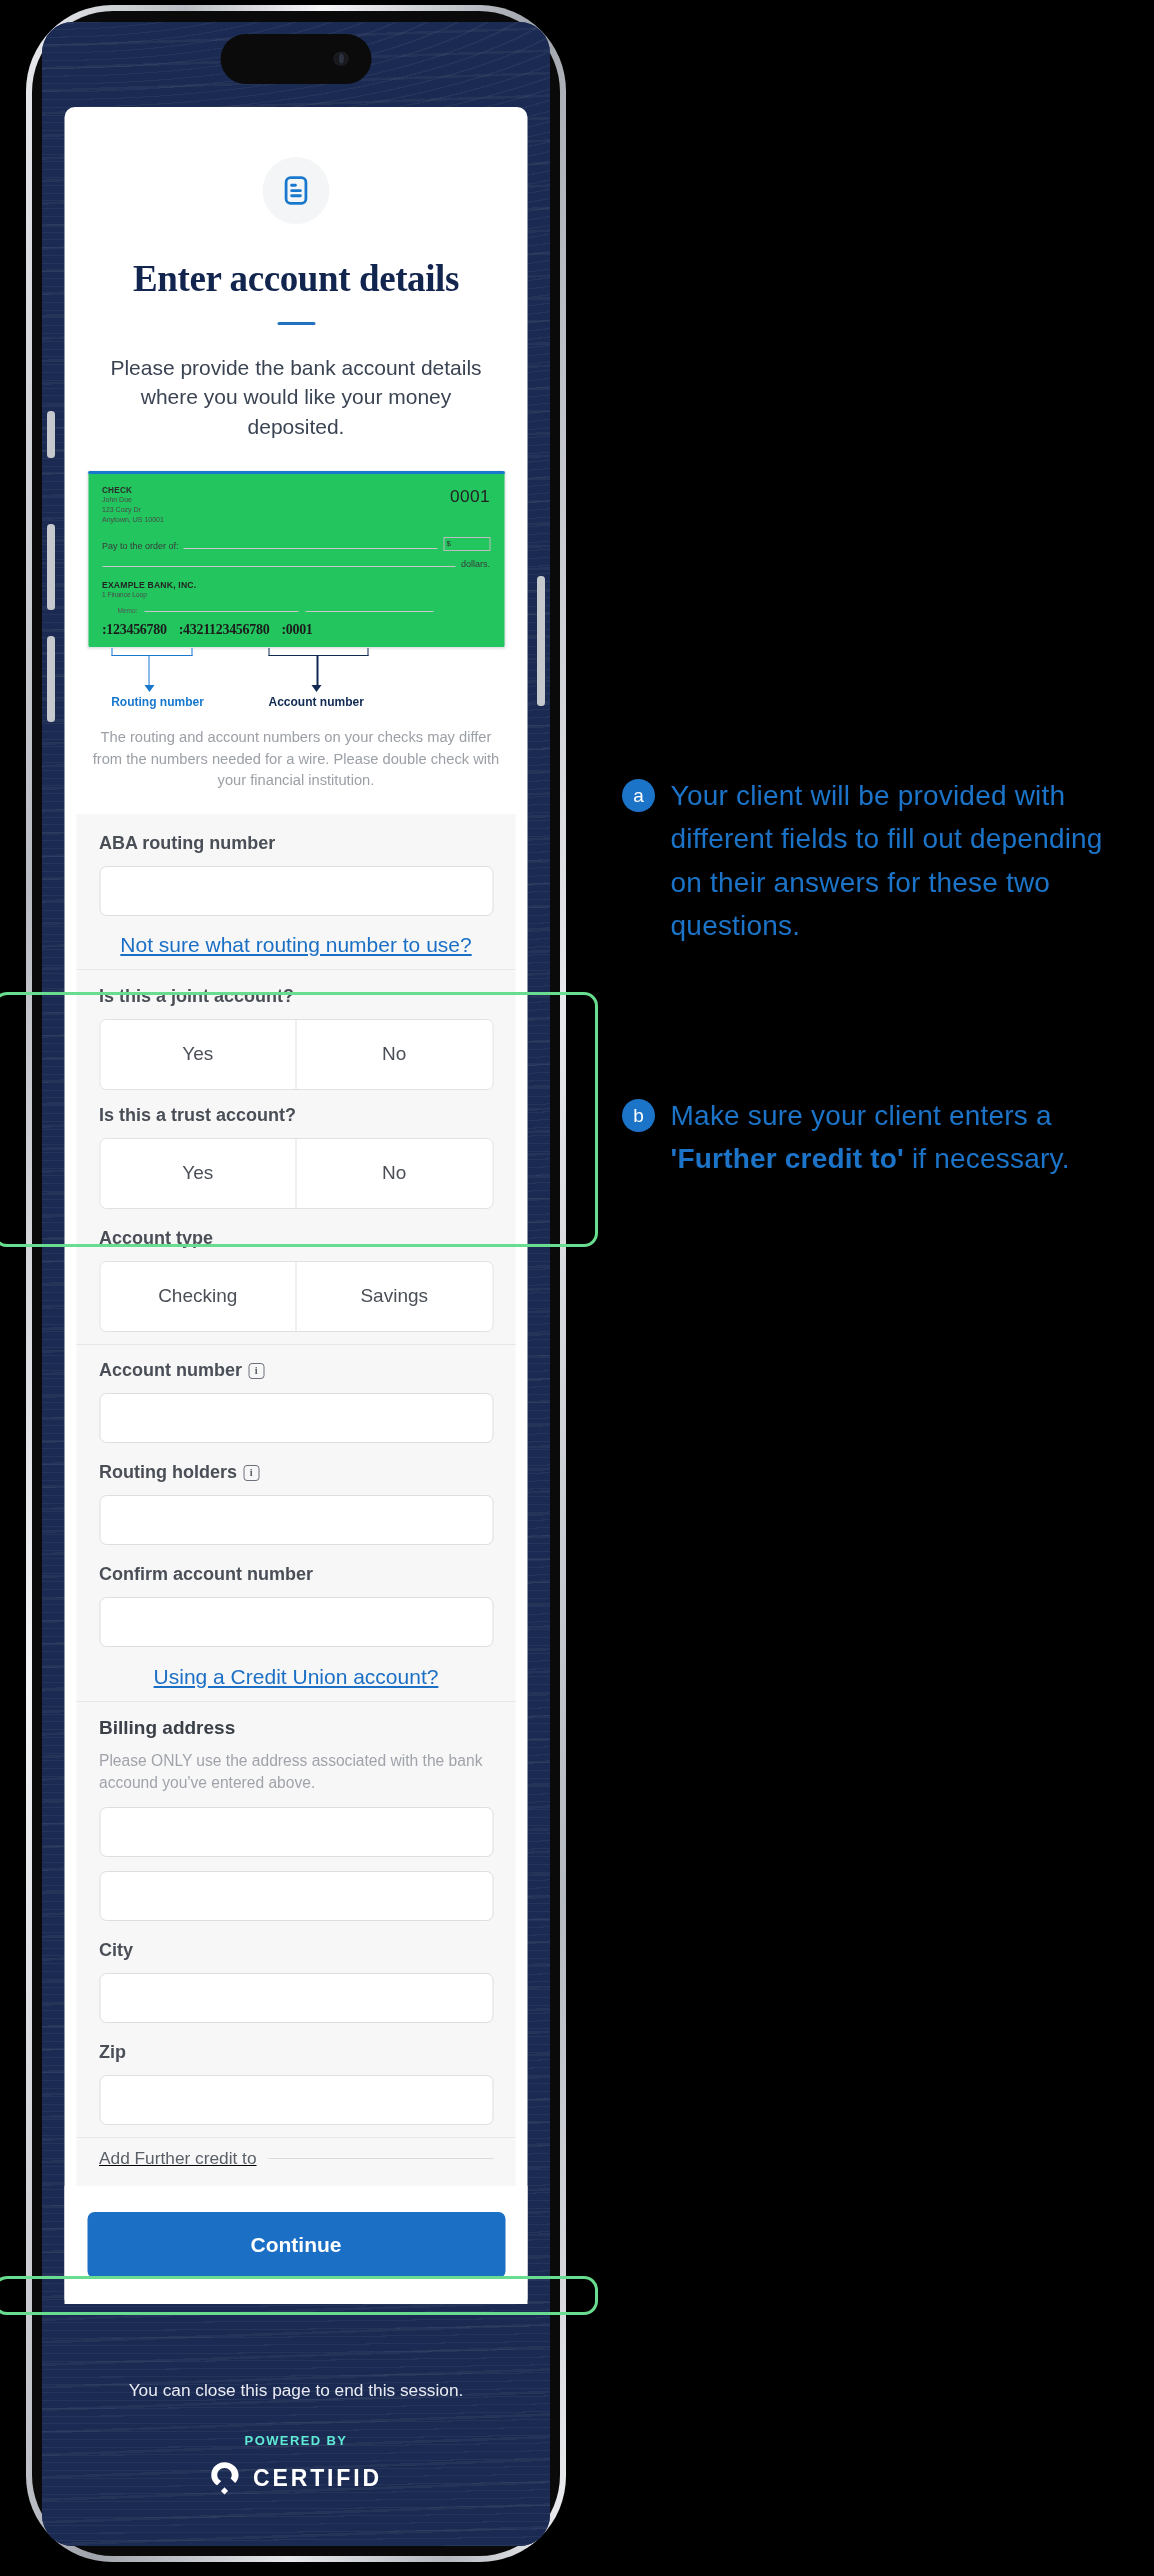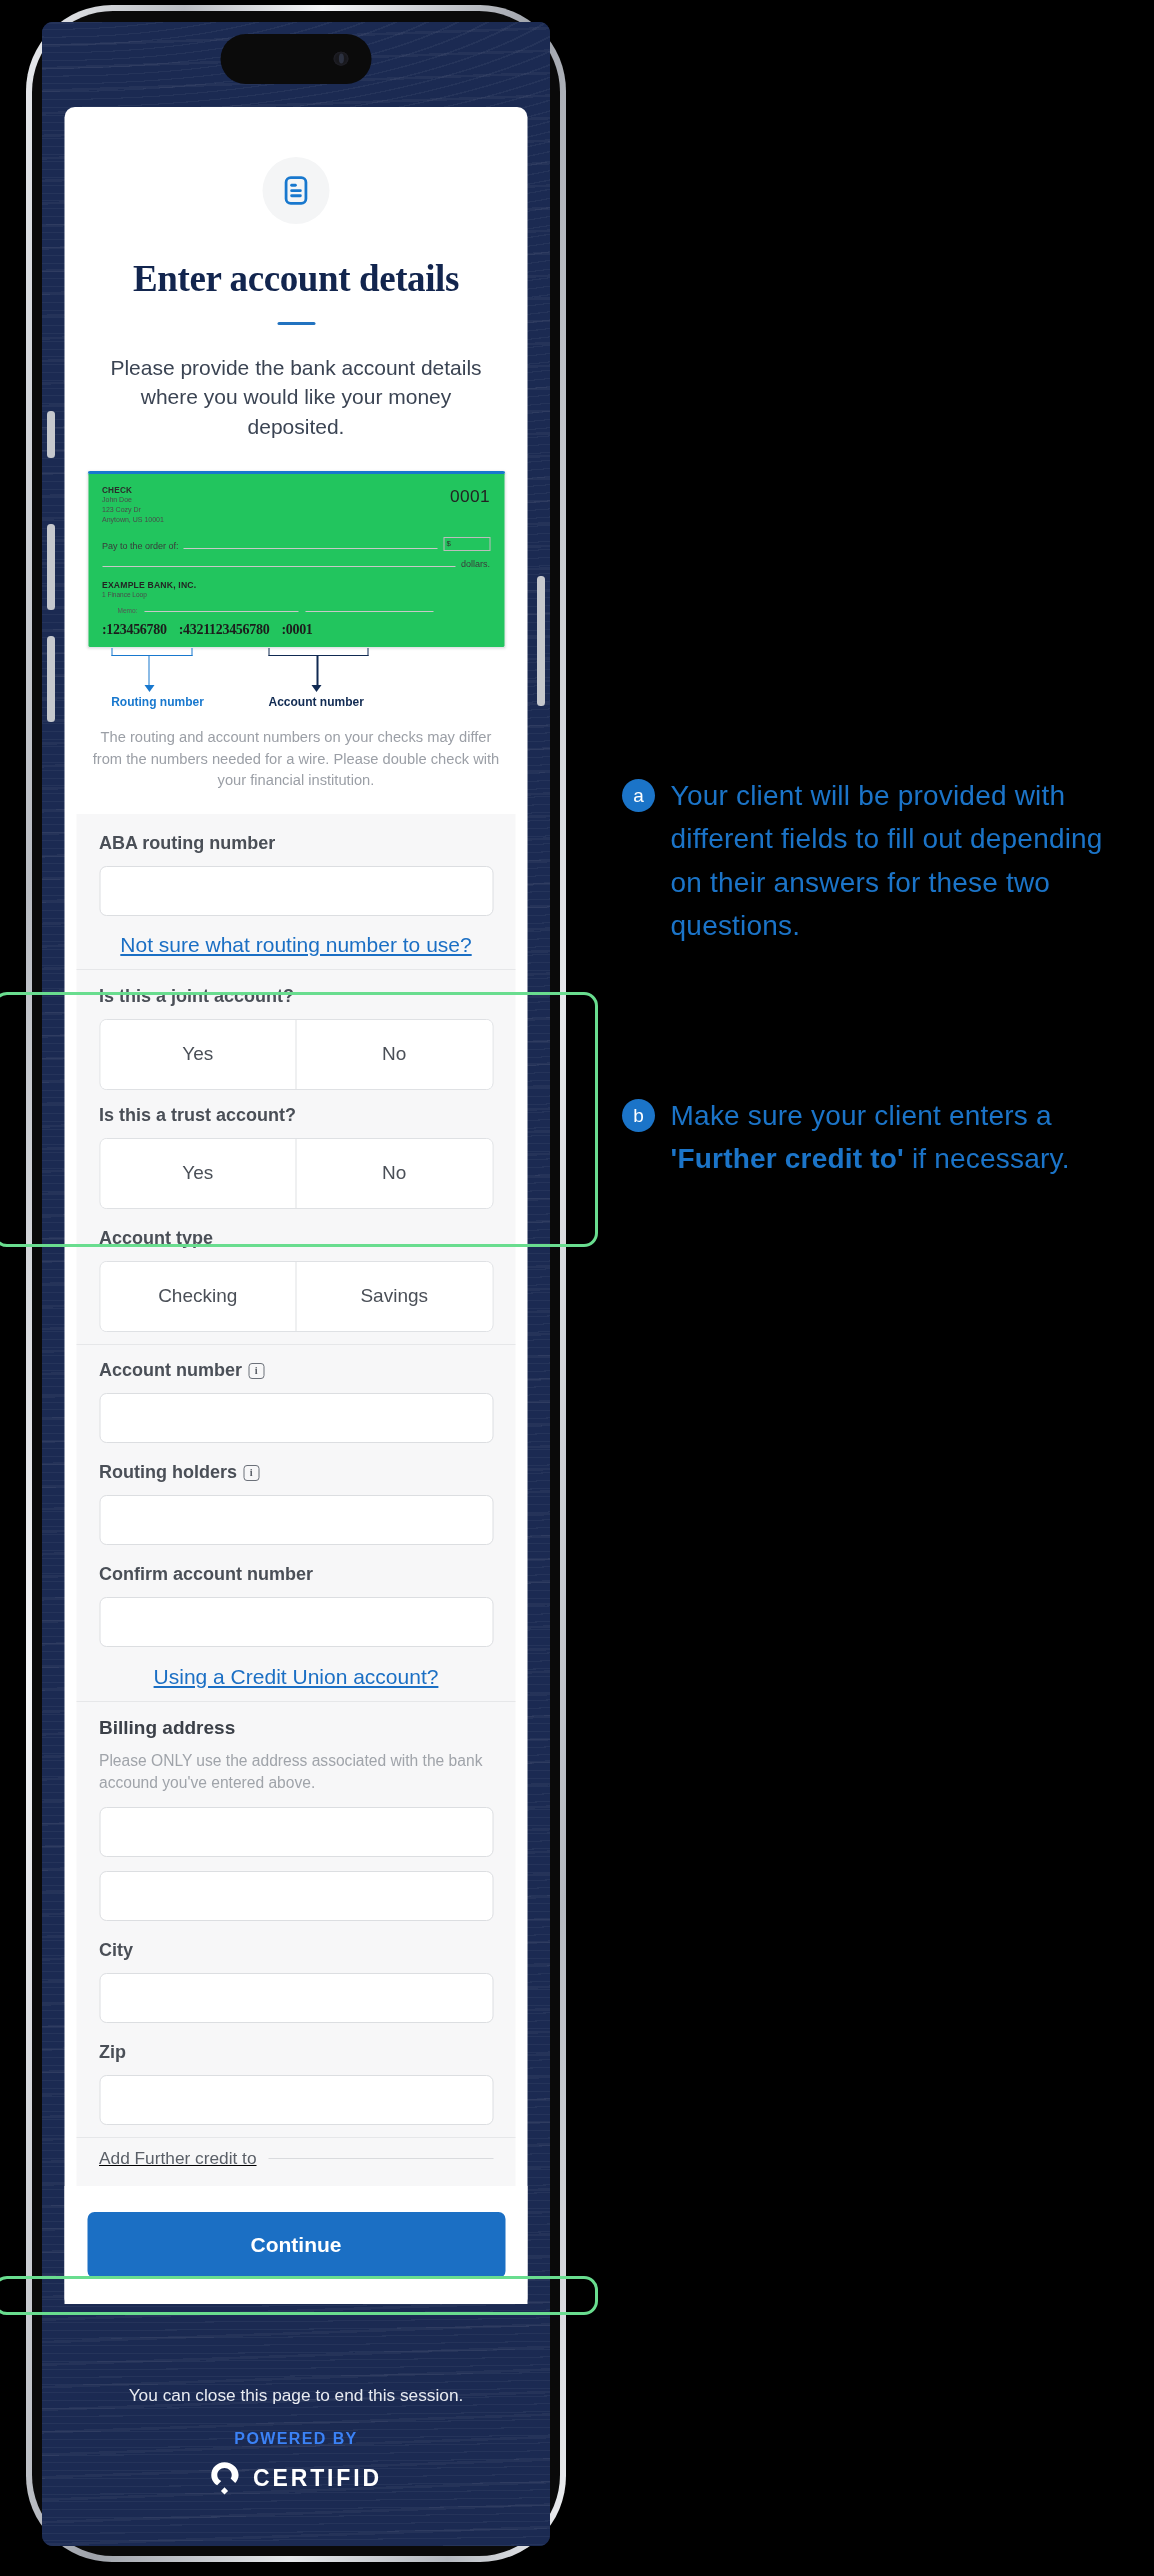--- a/index.html
+++ b/index.html
@@ -23,21 +23,21 @@
   .phone-inner {
     position: relative;
     width: 100%; height: 100%;
     border-radius: 81px;
     background: #0a0a0a;
     padding: 10.4px;
   }
   .phone-screen {
     position: relative;
     width: 100%; height: 100%;
-    border-radius: 11px;
+    border-radius: 31px;
     overflow: hidden;
     background: #1b2a52;
   }
   
   .wave-bg {
     position: absolute; inset: 0;
     background-color: #1b2a52;
     background-image:
       repeating-linear-gradient(178deg, rgba(255,255,255,0.045) 0px, rgba(255,255,255,0.045) 2.6px, rgba(255,255,255,0) 2.6px, rgba(255,255,255,0) 22.5px);
   }
@@ -241,21 +241,21 @@
     border-radius:7px;
     display:flex;align-items:center;justify-content:center;
     font-size:21px; font-weight:bold;
   }
 
   .screen-footer {
     position:absolute; left:0; right:0; bottom:48px;
     text-align:center; z-index:25;
   }
   .footer-note { font-size:17.3px; color:#e8ebf1; }
-  .powered-by { margin-top:24px; font-size:16px; font-weight:bold; letter-spacing:1.4px; color:#3b82f6;}
+  .powered-by { margin-top:32px; font-size:13px; font-weight:bold; letter-spacing:1.4px; color:#5eead4;}
   .brand-row { margin-top:12px; display:flex; align-items:center; justify-content:center; gap:14px;}
   .brand-name { font-size:23px; font-weight:bold; letter-spacing:2.9px; color:#ffffff;}
 
   
   .hl {
     position:absolute;
     border: 3.5px solid #69dd8f;
     border-radius: 14px;
     z-index: 70;
     pointer-events:none;

